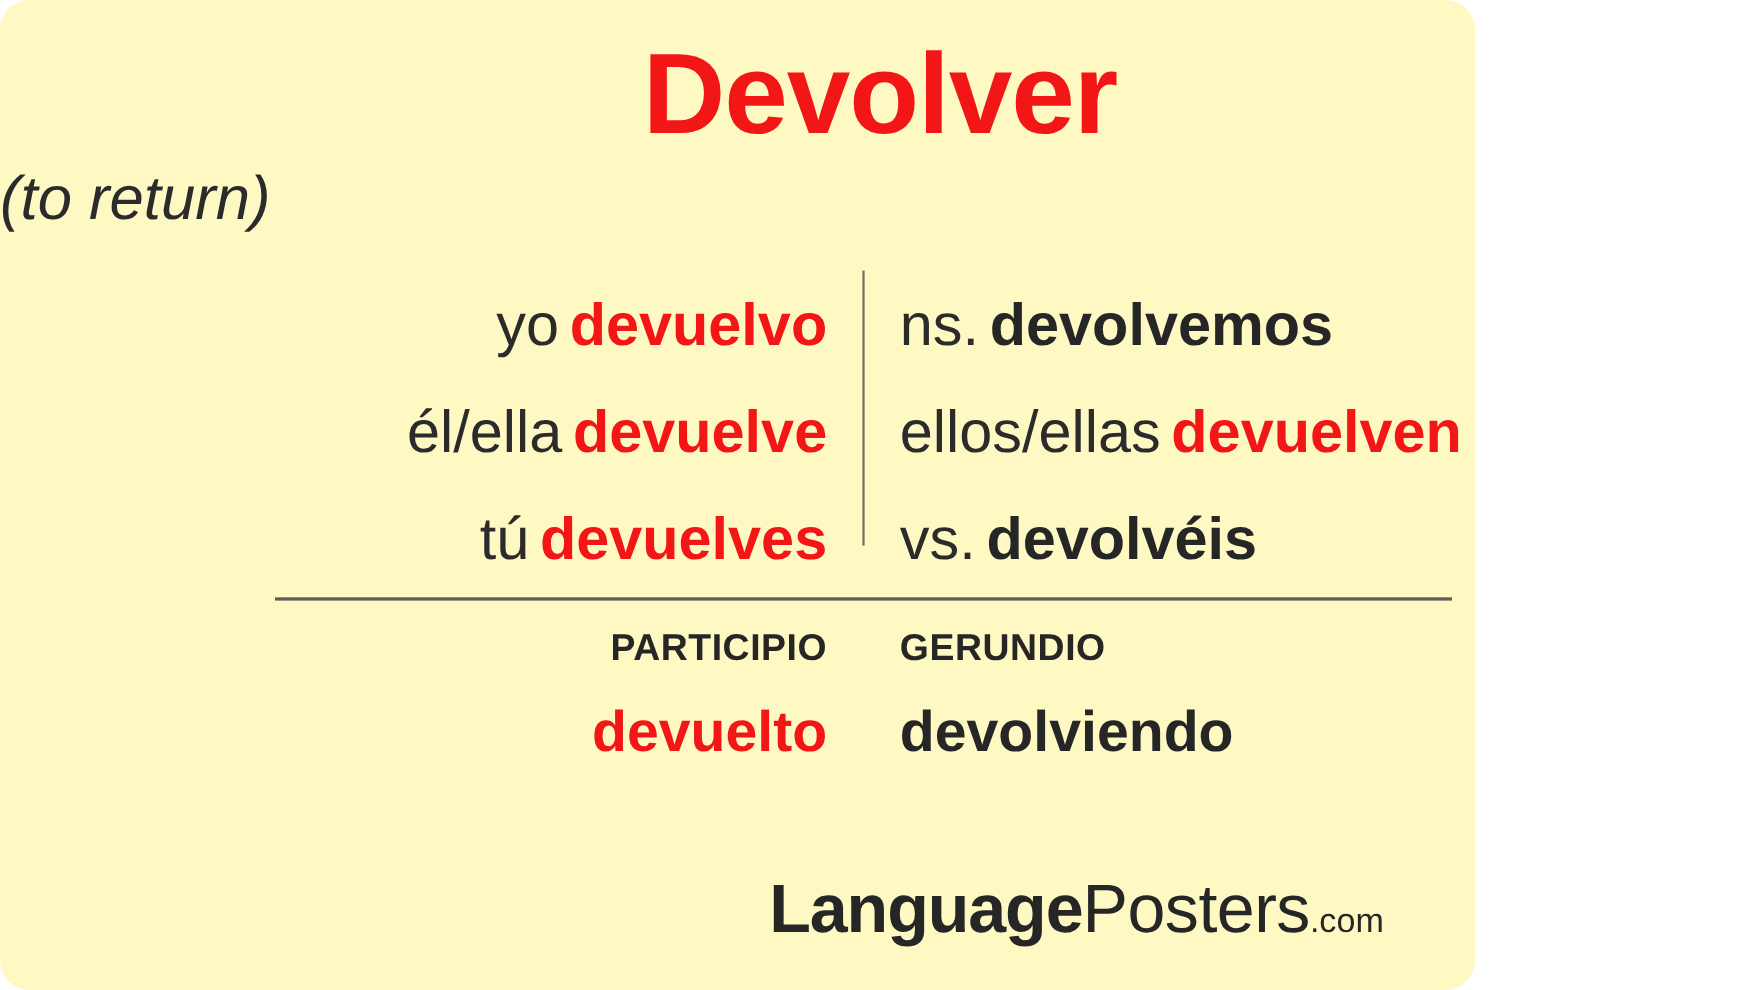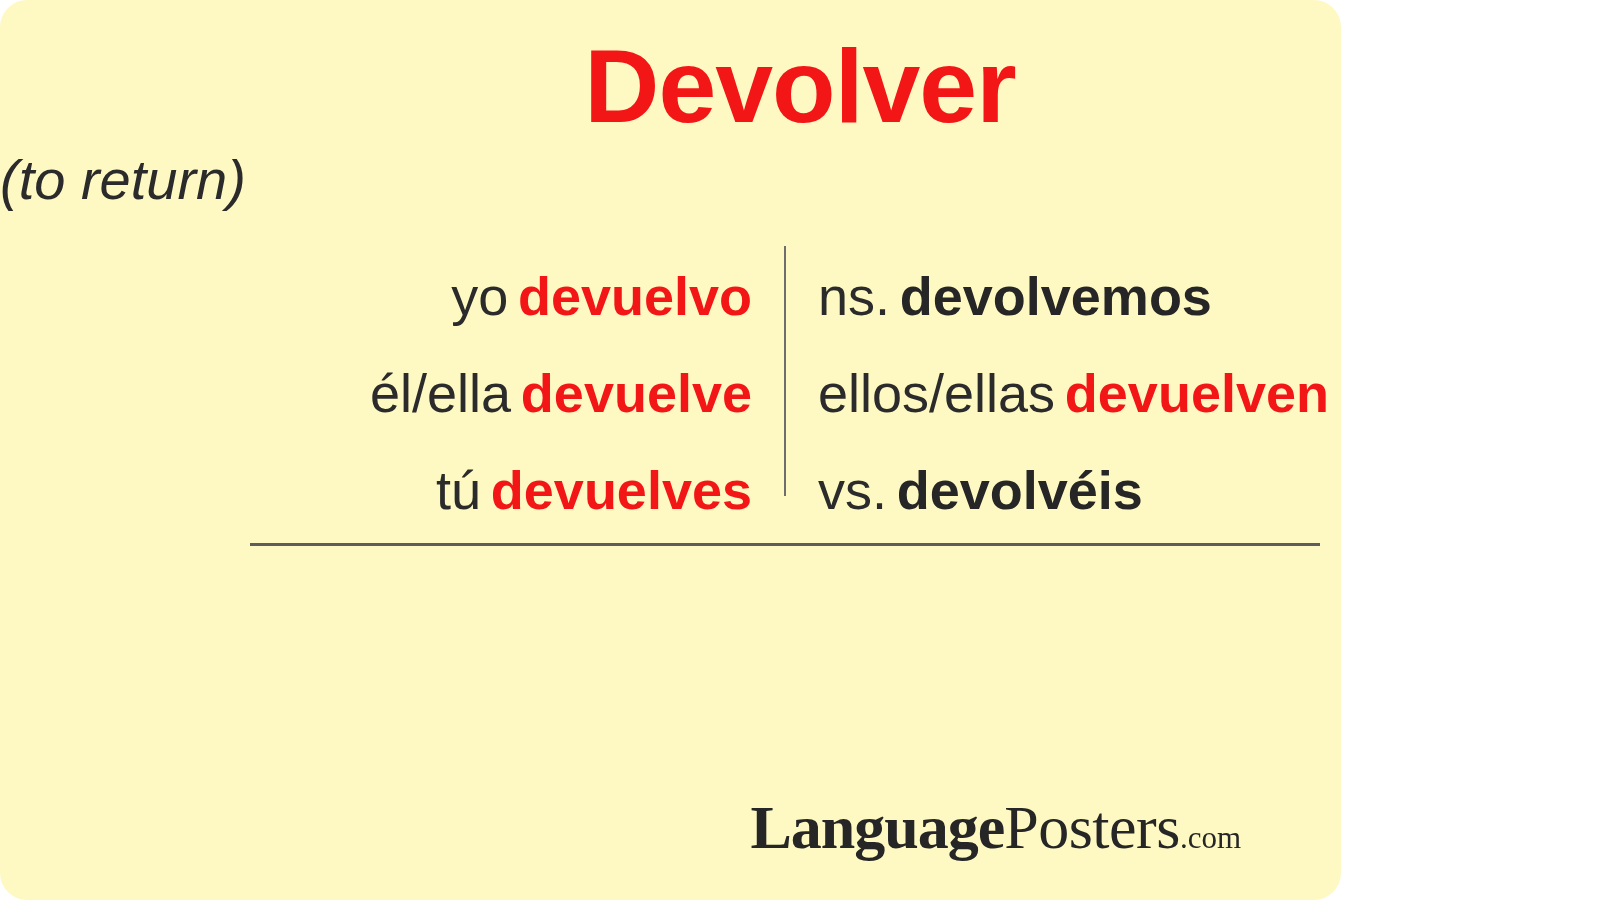--- a/index.html
+++ b/index.html
@@ -156,26 +156,25 @@
     line-height: 1.0;
     white-space: nowrap;
   }
 
   .form-value.red  { color: #f31616; }
   .form-value.dark { color: #262626; }
 
   
   .logo {
     position: absolute;
-    right: 100px;
+    right: 83px;
     bottom: 42px;
     white-space: nowrap;
     line-height: 1.0;
     color: #262626;
-    font-family: Liberation Serif, serif;
   }
 
   .logo-bold {
     font-size: 62px;
     font-weight: bold;
     letter-spacing: -1px;
   }
 
   .logo-light {
     font-size: 62px;
@@ -231,16 +230,29 @@
       <div class="conj-row">
         <span class="pron">vs.</span><span class="verb dark">devolvéis</span>
       </div>
 
     </div>
 
   </div>
 
   <div class="h-divider"></div>
 
+  <div class="forms">
+
+    <div class="forms-col participio">
+      <div class="form-label">PARTICIPIO</div>
+      <div class="form-value red">devuelto</div>
+    </div>
+
+    <div class="forms-col gerundio">
+      <div class="form-label">GERUNDIO</div>
+      <div class="form-value dark">devolviendo</div>
+    </div>
+
+  </div>
 
   <div class="logo"><span class="logo-bold">Language</span><span class="logo-light">Posters</span><span class="logo-tld">.com</span></div>
 
 </div>
 
 </body></html>

